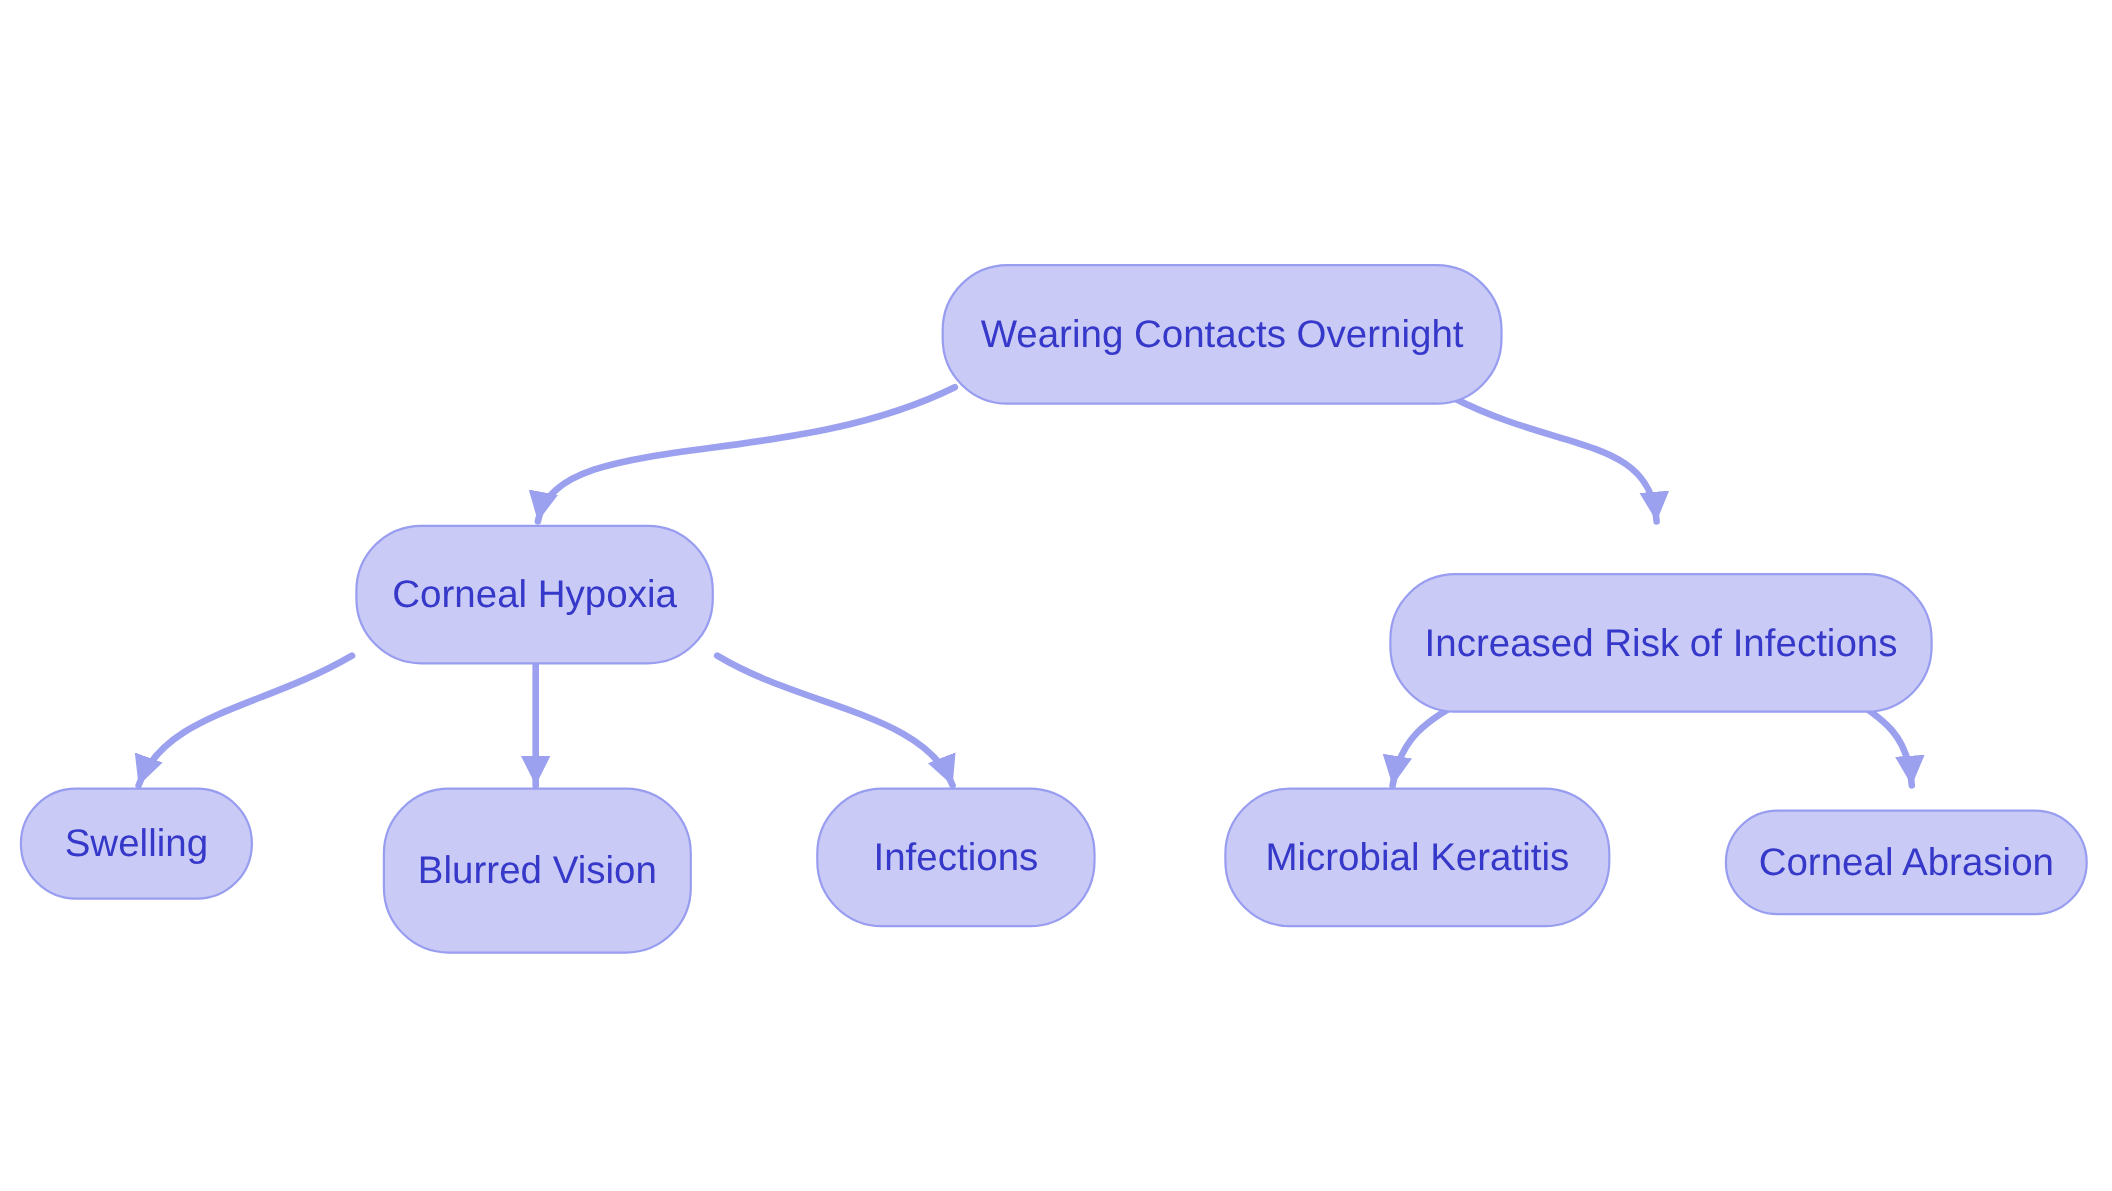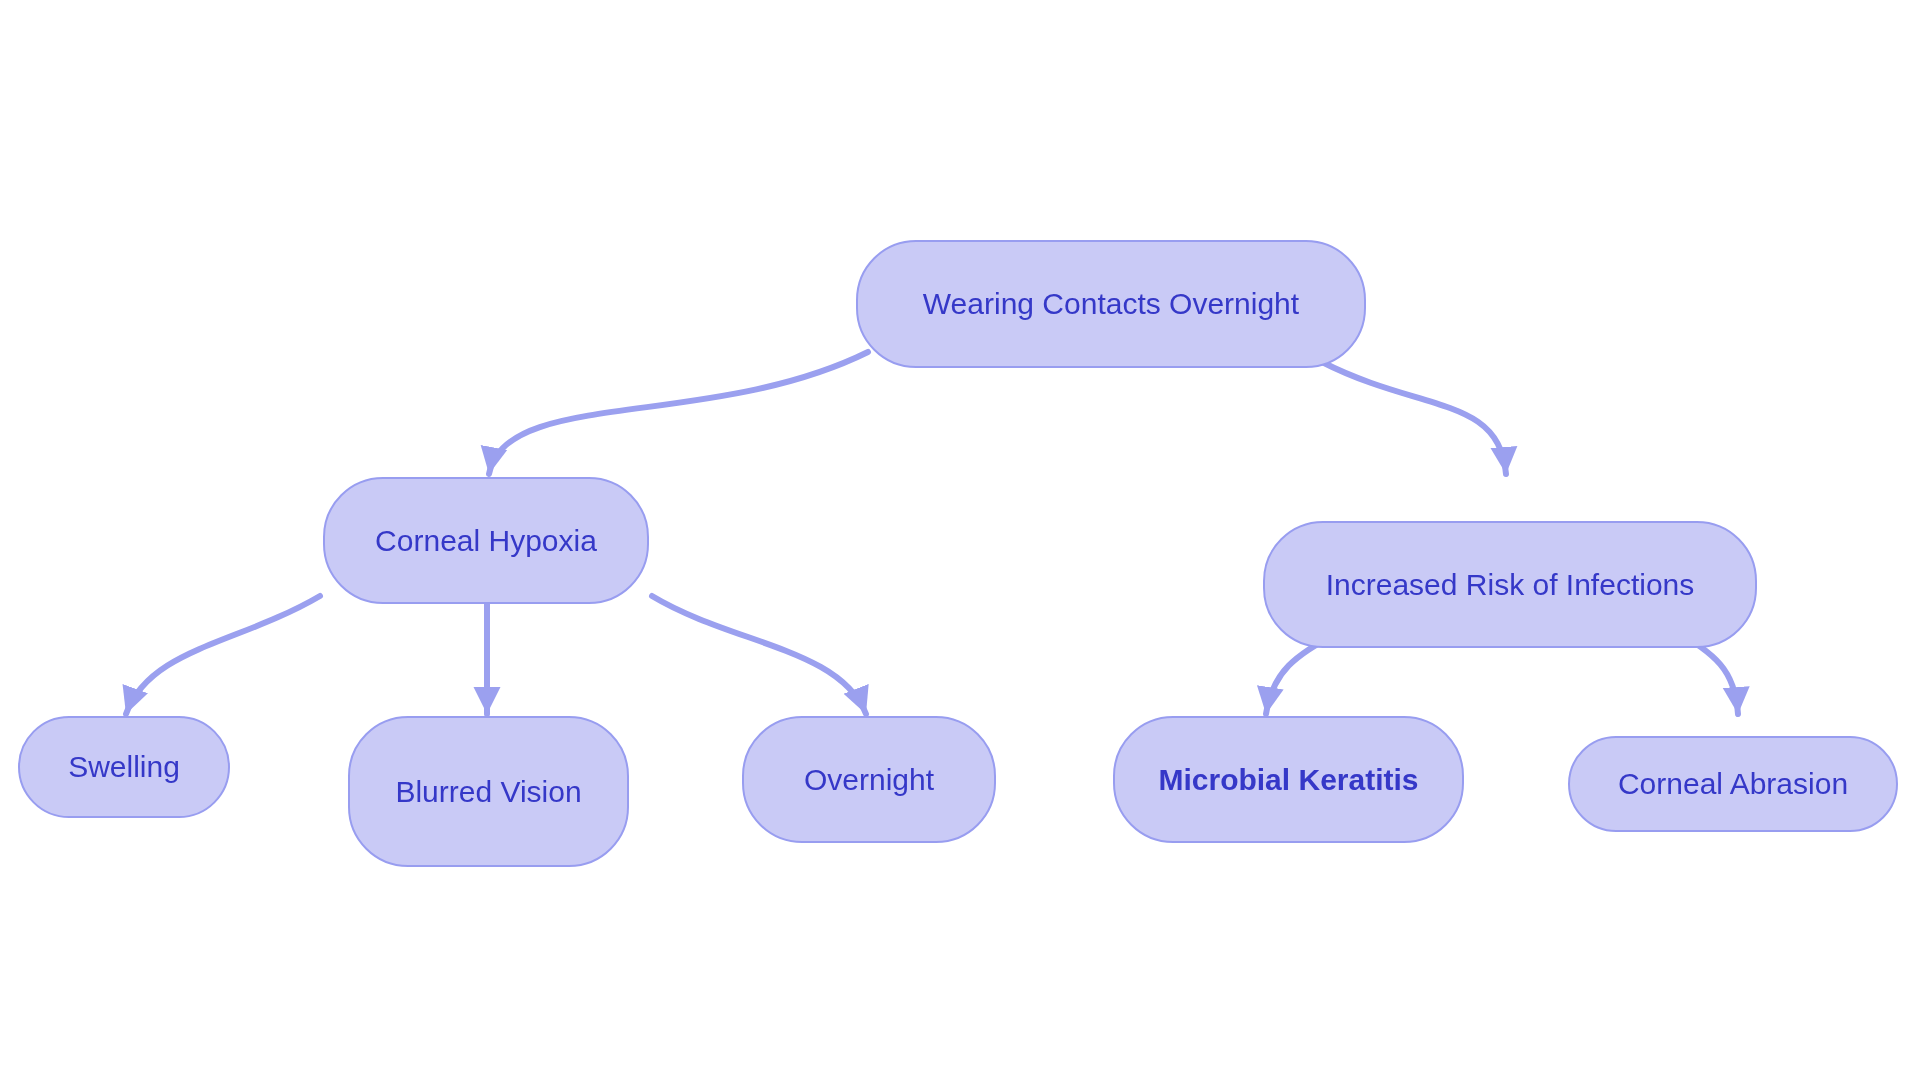--- a/index.html
+++ b/index.html
@@ -40,33 +40,33 @@
   }
   .node {
     position: absolute;
     display: flex;
     align-items: center;
     justify-content: center;
     background: var(--node-fill);
     border: 2px solid var(--node-border);
     border-radius: 60px;
     color: var(--text-color);
-    font-size: 30px;
+    font-size: 35px;
     line-height: 1.2;
     white-space: nowrap;
     padding: 0 20px;
   }
   
   .node-root        { left: 856px;  top: 240px; width: 510px; height: 128px; }
   .node-hypoxia     { left: 323px;  top: 477px; width: 326px; height: 127px; }
   .node-infections  { left: 1263px; top: 477px; width: 494px; height: 127px; margin-top: 44px; }
   .node-swelling    { left: 18px;   top: 716px; width: 212px; height: 102px; }
   .node-blurred     { left: 348px;  top: 716px; width: 281px; height: 151px; }
   .node-discomfort  { left: 742px;  top: 716px; width: 254px; height: 127px; }
-  .node-keratitis   { left: 1113px; top: 716px; width: 351px; height: 127px; font-weight: bold; }
+  .node-keratitis   { left: 1113px; top: 716px; width: 351px; height: 127px; }
   .node-abrasion    { left: 1568px; top: 736px; width: 330px; height: 96px; }
 </style>
 </head>
 <body>
 
 <div class="canvas">
 
   <svg class="edges" viewBox="0 0 1920 1083" xmlns="http://www.w3.org/2000/svg">
     <defs>
       <marker id="arrow" viewBox="0 0 10 10" refX="10" refY="5" markerWidth="4.5" markerHeight="5" orient="auto" markerUnits="strokeWidth">
@@ -96,21 +96,21 @@
 
   <div class="node node-swelling">
     <span>Swelling</span>
   </div>
 
   <div class="node node-blurred">
     <span>Blurred Vision</span>
   </div>
 
   <div class="node node-discomfort">
-    <span>Overnight</span>
+    <span>Infections</span>
   </div>
 
   <div class="node node-keratitis">
     <span>Microbial Keratitis</span>
   </div>
 
   <div class="node node-abrasion">
     <span>Corneal Abrasion</span>
   </div>
 

